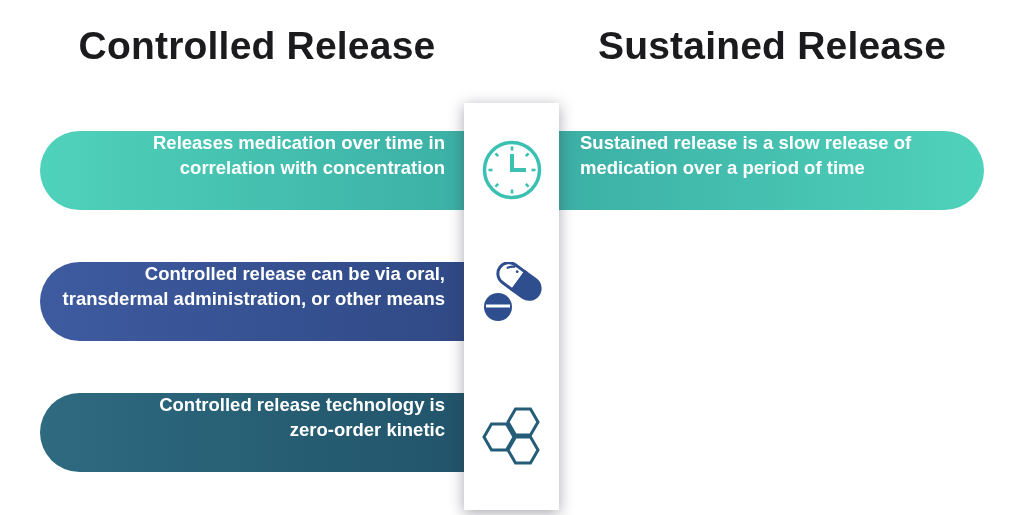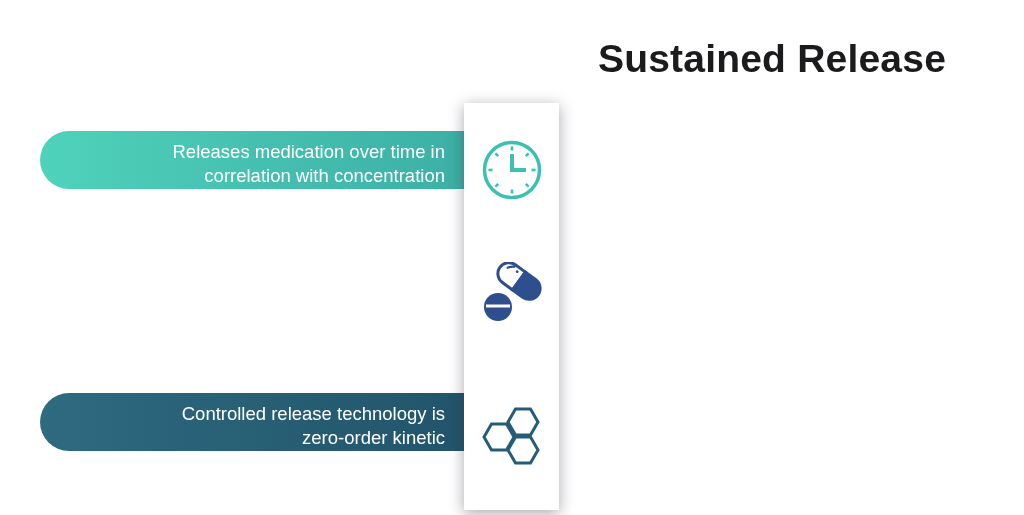--- a/index.html
+++ b/index.html
@@ -11,31 +11,31 @@
   }
   .stage { position:absolute; inset:0; }
 
   
   .title {
     position:absolute; top:24px;
     font-size:39px; font-weight:bold; color:#1b1b1d;
     text-align:center; letter-spacing:0.2px; white-space:nowrap;
   }
   .title-left  { left:20px;  width:474px; }
-  .title-right { left:550px; width:444px;margin-top:13px; }
+  .title-right { left:550px; width:444px; }
   .vs {
     position:absolute; top:33px; left:464px; width:96px;
     text-align:center; font-size:21px; font-weight:bold; color:#35bdb2;
   }
 
   
   .pill {
-    position:absolute; height:58px; border-radius:40px;
-    display:flex; align-items:flex-end; box-sizing:border-box;
-    color:#ffffff; font-weight:normal; font-size:18.5px; line-height:1.33;
+    position:absolute; height:79px; border-radius:40px;
+    display:flex; align-items:flex-start; box-sizing:border-box;
+    color:#ffffff; font-weight:bold; font-size:18.5px; line-height:1.33;
     z-index:1;
   }
   .pill-text { white-space:pre-line; }
   .pill.left  { left:40px;  width:516px; justify-content:flex-end; text-align:right; padding-right:111px; }
   .pill.right { left:468px; width:516px; justify-content:flex-start; text-align:left; padding-left:112px; }
   .r1 { top:131px; } .r2 { top:262px; } .r3 { top:393px; }
   .teal.left   { background:linear-gradient(90deg,#4fd2bb,#38a8a1); }
   .teal.right  { background:linear-gradient(90deg,#38a8a1,#4fd2bb); }
   .navy.left   { background:linear-gradient(90deg,#3e5ba0,#2d4680); }
   .navy.right  { background:linear-gradient(90deg,#2d4680,#3e5ba0); }
@@ -51,27 +51,36 @@
   .icon { position:absolute; z-index:3; }
   .icon-clock { left:481px; top:139px; }
   .icon-caps  { left:477px; top:262px; }
   .icon-hex   { left:480px; top:406px; }
 </style>
 </head>
 <body>
 
 <div class="stage">
 
+  <div class="title title-left">Controlled Release</div>
   <div class="title title-right">Sustained Release</div>
 
   <div class="pill left teal r1">
     <span class="pill-text">Releases medication over time in
 correlation with concentration</span>
   </div>
+  <div class="pill right teal r1">
+    <span class="pill-text">Sustained release is a slow release of
+medication over a period of time</span>
+  </div>
 
+  <div class="pill left navy r2">
+    <span class="pill-text">Controlled release can be via oral,
+transdermal administration, or other means</span>
+  </div>
 
   <div class="pill left slate r3">
     <span class="pill-text">Controlled release technology is
 zero-order kinetic</span>
   </div>
 
   <div class="ribbon"></div>
 
   <svg class="icon icon-clock" width="62" height="62" viewBox="0 0 62 62">
     <circle cx="31" cy="31" r="27.5" fill="none" stroke="#3cc0b2" stroke-width="3.5"></circle>

